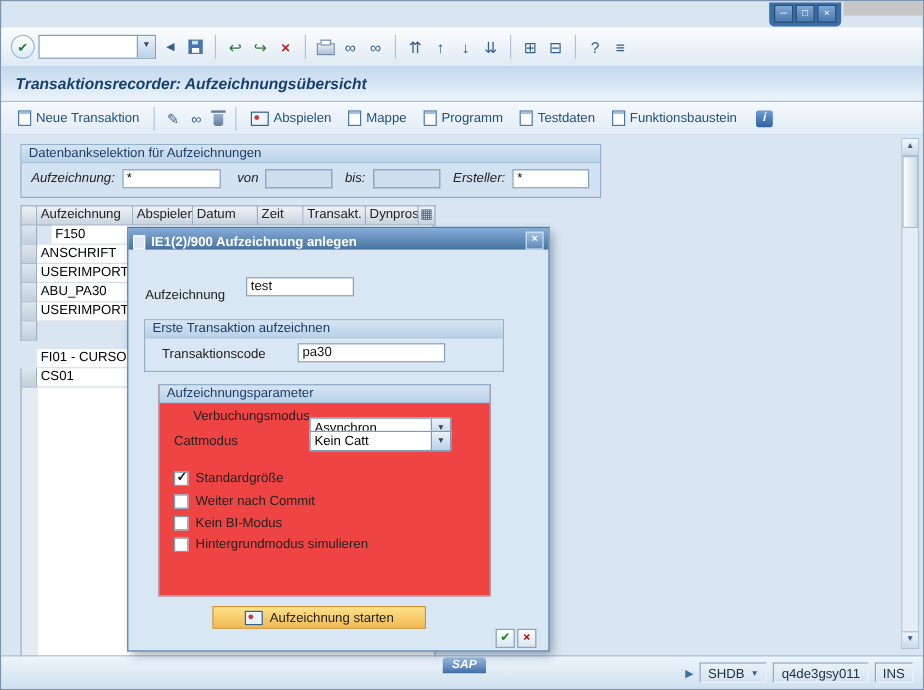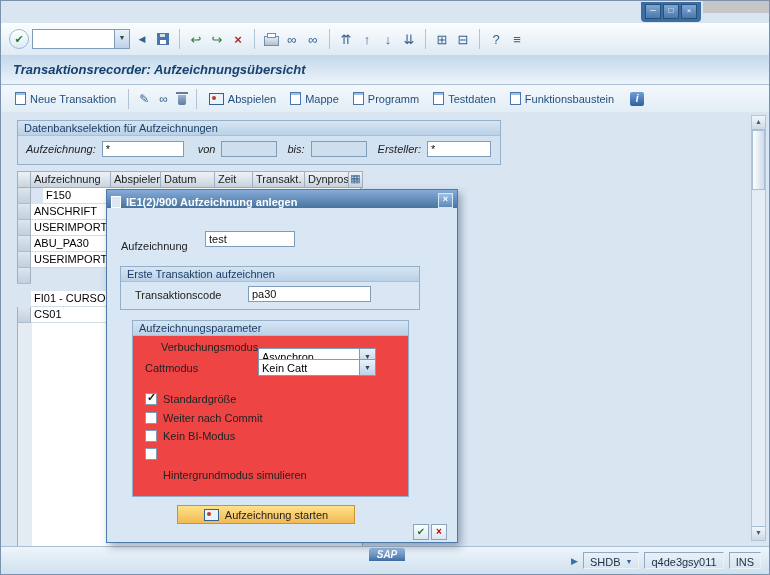--- a/index.html
+++ b/index.html
@@ -339,21 +339,21 @@
       <span class="cb checked" style="left:12px; top:72px;"></span>
       <span class="lbl" style="left:30px; top:72px;">Standardgröße</span>
 
       <span class="cb" style="left:12px; top:91px;"></span>
       <span class="lbl" style="left:30px; top:91px;">Weiter nach Commit</span>
 
       <span class="cb" style="left:12px; top:109px;"></span>
       <span class="lbl" style="left:30px; top:109px;">Kein BI-Modus</span>
 
       <span class="cb" style="left:12px; top:127px;"></span>
-      <span class="lbl" style="left:30px; top:127px;margin-top:21px;">Hintergrundmodus simulieren</span>
+      <span class="lbl" style="left:30px; top:127px;">Hintergrundmodus simulieren</span>
     </div>
 
     <div class="start-btn">
       <span class="mon-icon"></span>
       <span>Aufzeichnung starten</span>
     </div>
 
     <span class="dlg-ok">✔</span>
     <span class="dlg-cancel">×</span>
   </div>

